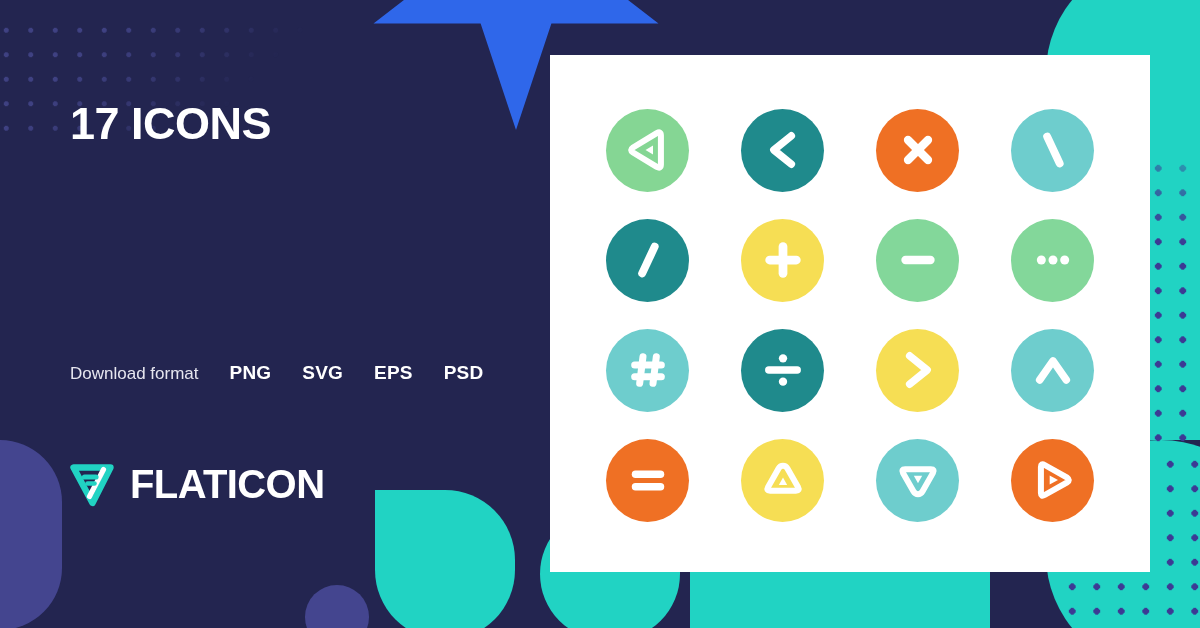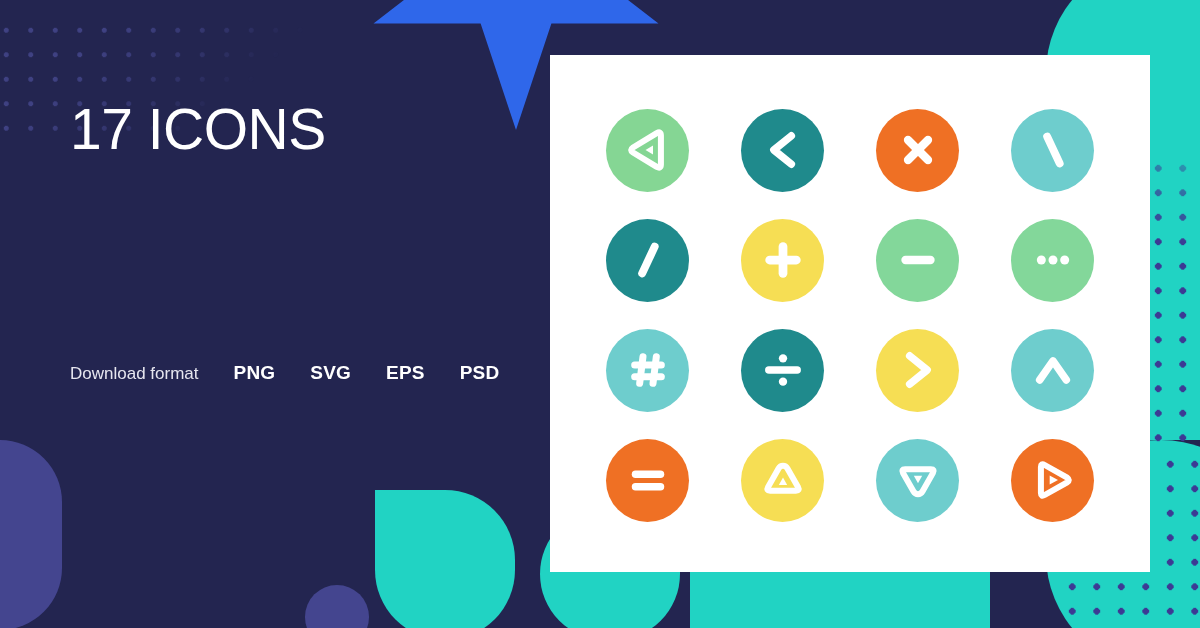--- a/index.html
+++ b/index.html
@@ -74,35 +74,35 @@
   }
   #purple-circle-mid {
     left:305px; top:585px; width:64px; height:64px;
     background:#44458f;
     border-radius:50%;
   }
 
   
   #headline {
     position:absolute; left:70px; top:101px;
-    font-size:57px; font-weight:normal; color:#ffffff;
+    font-size:45px; font-weight:bold; color:#ffffff;
     letter-spacing:-0.5px; line-height:1;
   }
   #subtitle {
     position:absolute; left:70px; top:210px;
     font-size:30px; font-weight:300; color:#ffffff;
     line-height:1.8; letter-spacing:0.1px;
   }
   #subtitle div { white-space:pre; }
   #formats-row {
     position:absolute; left:70px; top:362px;
-    display:flex; align-items:baseline; gap:35px;text-align:center;
+    display:flex; align-items:baseline; gap:7px;text-align:center;
   }
   #formats-label { font-size:17px; color:#e6e6ef; font-weight:300; }
-  .format-chip { font-size:19px; color:#ffffff; font-weight:bold; letter-spacing:0.2px; }
+  .format-chip { font-size:19px; color:#ffffff; font-weight:bold; letter-spacing:0.2px;margin-left:24px; }
   #brand {
     position:absolute; left:70px; top:462px;
     display:flex; align-items:center; gap:14px;
   }
   #brand-mark { width:46px; height:44px; flex:0 0 auto; }
   #brand-name {
     font-size:40px; font-weight:bold; color:#ffffff; letter-spacing:-0.6px;
   }
 
   
@@ -149,20 +149,31 @@
   </div>
 
   <div id="formats-row">
     <span id="formats-label">Download format</span>
     <span class="format-chip">PNG</span>
     <span class="format-chip">SVG</span>
     <span class="format-chip">EPS</span>
     <span class="format-chip">PSD</span>
   </div>
 
+  <div id="brand">
+    <span id="brand-mark">
+      <svg viewBox="0 0 46 44" width="46" height="44" aria-hidden="true">
+        <path d="M3.5 4.5 L40.5 4.5 L22.5 40 Z" fill="none" stroke="#21d3c3" stroke-width="6.4" stroke-linejoin="round"></path>
+        <path d="M33.5 6.5 L19.5 33.5" fill="none" stroke="#ffffff" stroke-width="5.2" stroke-linecap="round"></path>
+        <path d="M14.5 14 L26 14" fill="none" stroke="#21d3c3" stroke-width="5.2" stroke-linecap="round"></path>
+        <path d="M17.5 20.5 L24.5 20.5" fill="none" stroke="#21d3c3" stroke-width="4.6" stroke-linecap="round"></path>
+      </svg>
+    </span>
+    <span id="brand-name">FLATICON</span>
+  </div>
 
   <div id="icon-card">
     <div id="icon-grid">
 
       <div class="icon-cell">
         <span class="icon-disc" style="background: rgb(133, 214, 148);">
           <svg viewBox="0 0 60 60" width="50" height="50">
             <path d="M45.5 12.5 L45.5 47.5 Q45.5 53 40.5 50.3 L12 33 Q7.5 30 12 27 L40.5 9.7 Q45.5 7 45.5 12.5 Z" fill="none" stroke="#ffffff" stroke-width="7.2" stroke-linejoin="round"></path>
             <path d="M36 24.5 L36 35.5 L27 30 Z" fill="#ffffff"></path>
           </svg>

